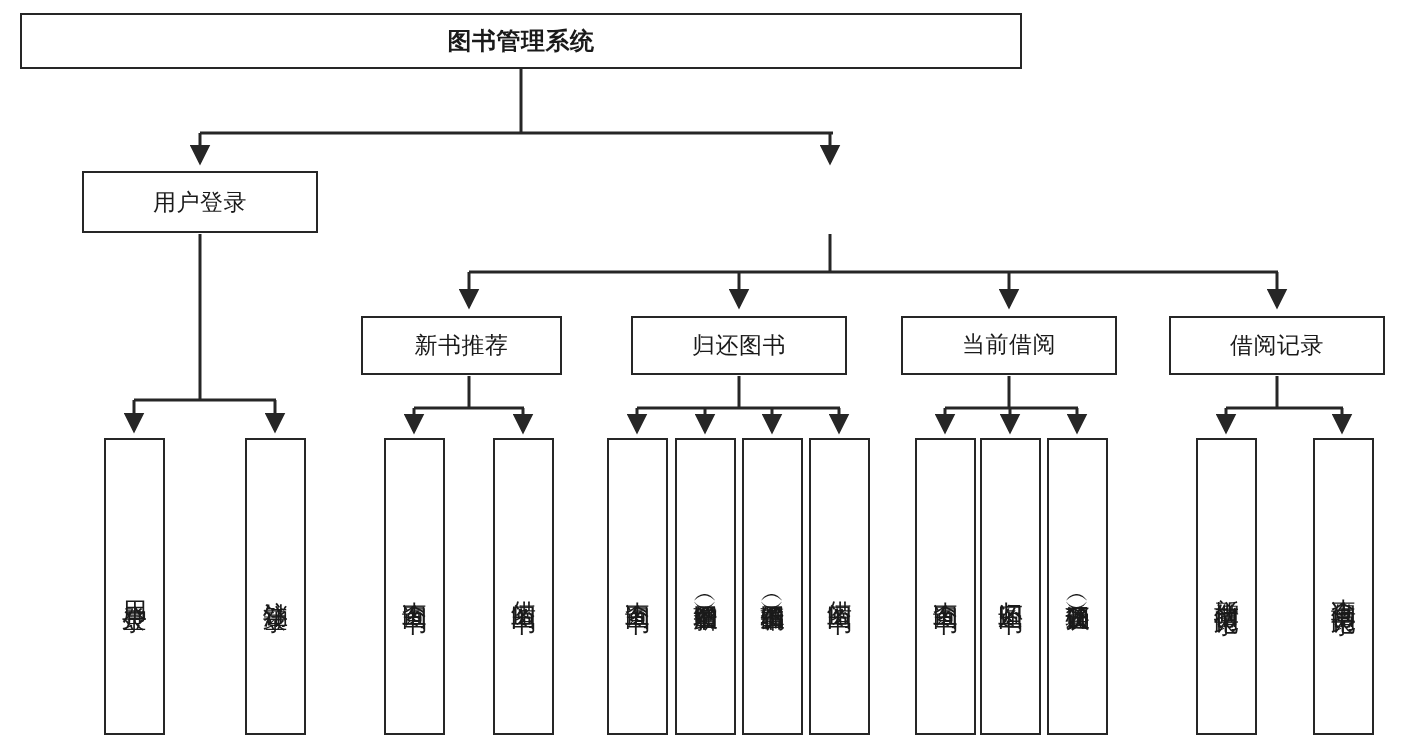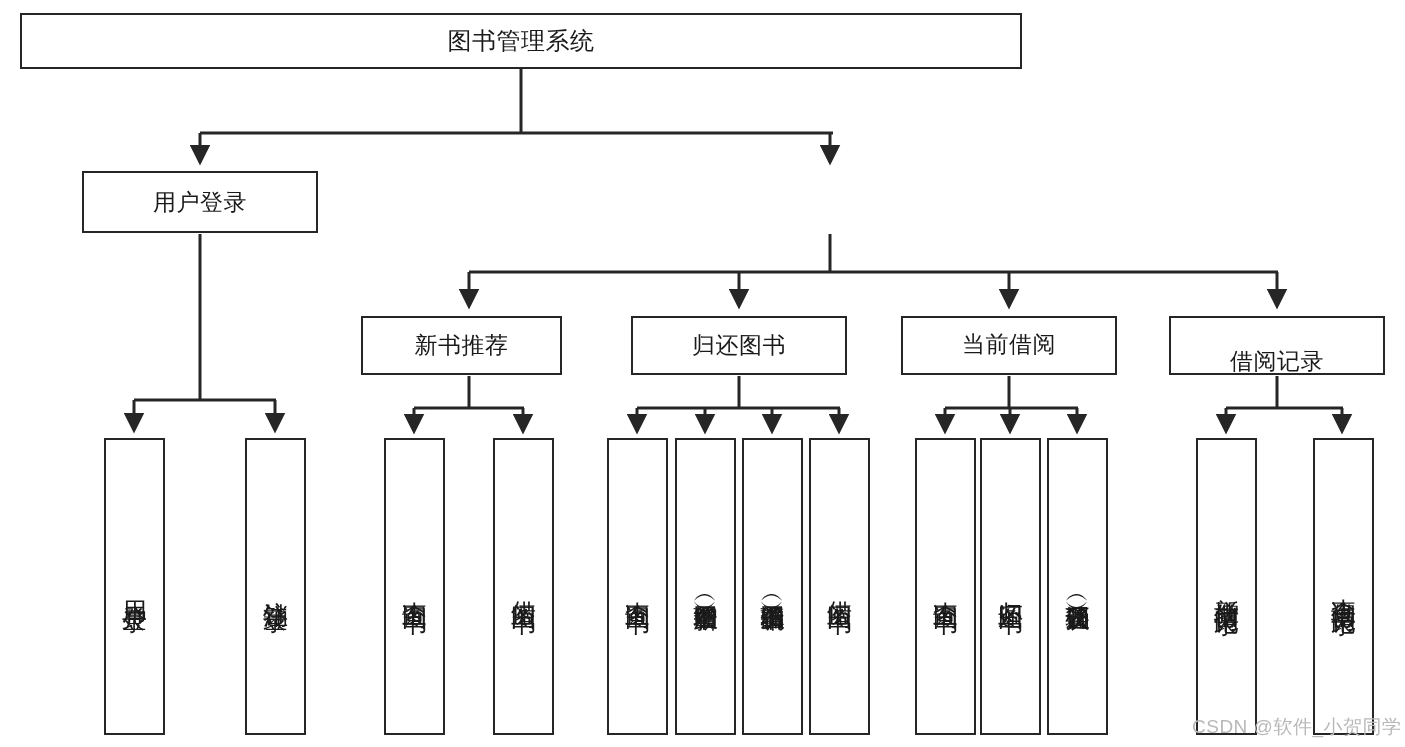--- a/index.html
+++ b/index.html
@@ -41,20 +41,21 @@
     line-height: 1.05;
     white-space: nowrap;
   }
   
   .node.horiz .lbl {
     font-size: 23px;
     letter-spacing: 0.5px;
   }
   .node.root .lbl {
     font-size: 24px;
+    font-weight: bold;
   }
   
   .node.vert {
     align-items: center;
     justify-content: center;
     padding: 4px 0;
   }
   .node.vert .lbl {
     writing-mode: vertical-rl;
     text-orientation: upright;
@@ -140,21 +141,21 @@
 
   <div class="node horiz" style="left:361px; top:316px; width:201px; height:59px;">
     <span class="lbl">新书推荐</span>
   </div>
   <div class="node horiz" style="left:631px; top:316px; width:216px; height:59px;">
     <span class="lbl">归还图书</span>
   </div>
   <div class="node horiz" style="left:901px; top:316px; width:216px; height:59px;font-family:Liberation Serif, serif;">
     <span class="lbl">当前借阅</span>
   </div>
-  <div class="node horiz" style="left:1169px; top:316px; width:216px; height:59px;align-items:flex-end;">
+  <div class="node horiz" style="left:1169px; top:316px; width:216px; height:59px;">
     <span class="lbl">借阅记录</span>
   </div>
 
   <div class="node vert" style="left:104px; top:438px; width:61px; height:297px;">
     <span class="lbl">用户登录</span>
   </div>
   <div class="node vert" style="left:245px; top:438px; width:61px; height:297px;">
     <span class="lbl">注销登录</span>
   </div>
 
@@ -188,15 +189,14 @@
     <span class="lbl">确认归还（管理员）</span>
   </div>
 
   <div class="node vert" style="left:1196px; top:438px; width:61px; height:297px;">
     <span class="lbl">新增借阅记录</span>
   </div>
   <div class="node vert" style="left:1313px; top:438px; width:61px; height:297px;">
     <span class="lbl">查询借阅记录</span>
   </div>
 
-  <div class="watermark" style="left:1192px; top:714px;">CSDN @软件_小贺同学</div>
 
 </div>
 
 </body></html>

